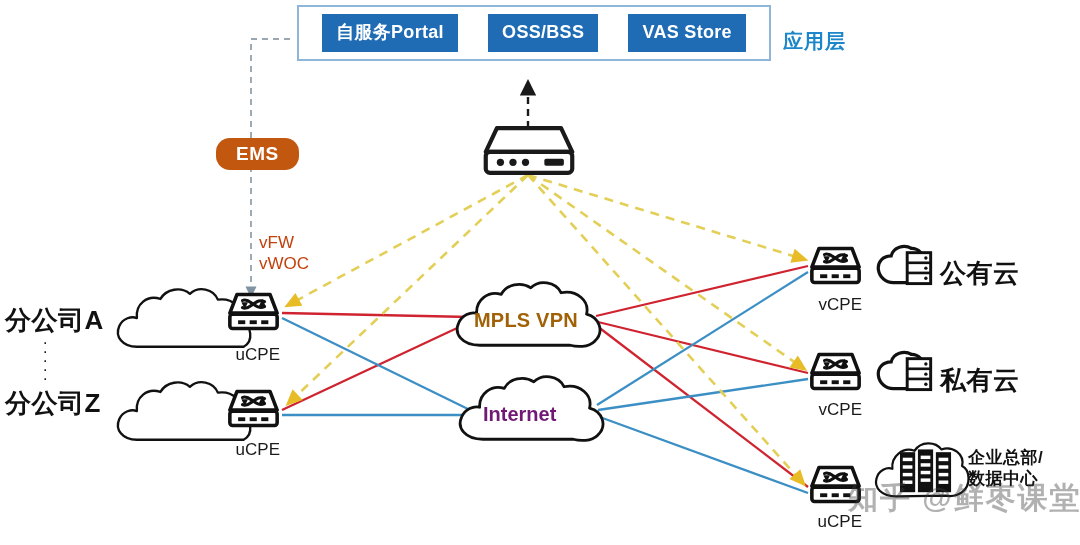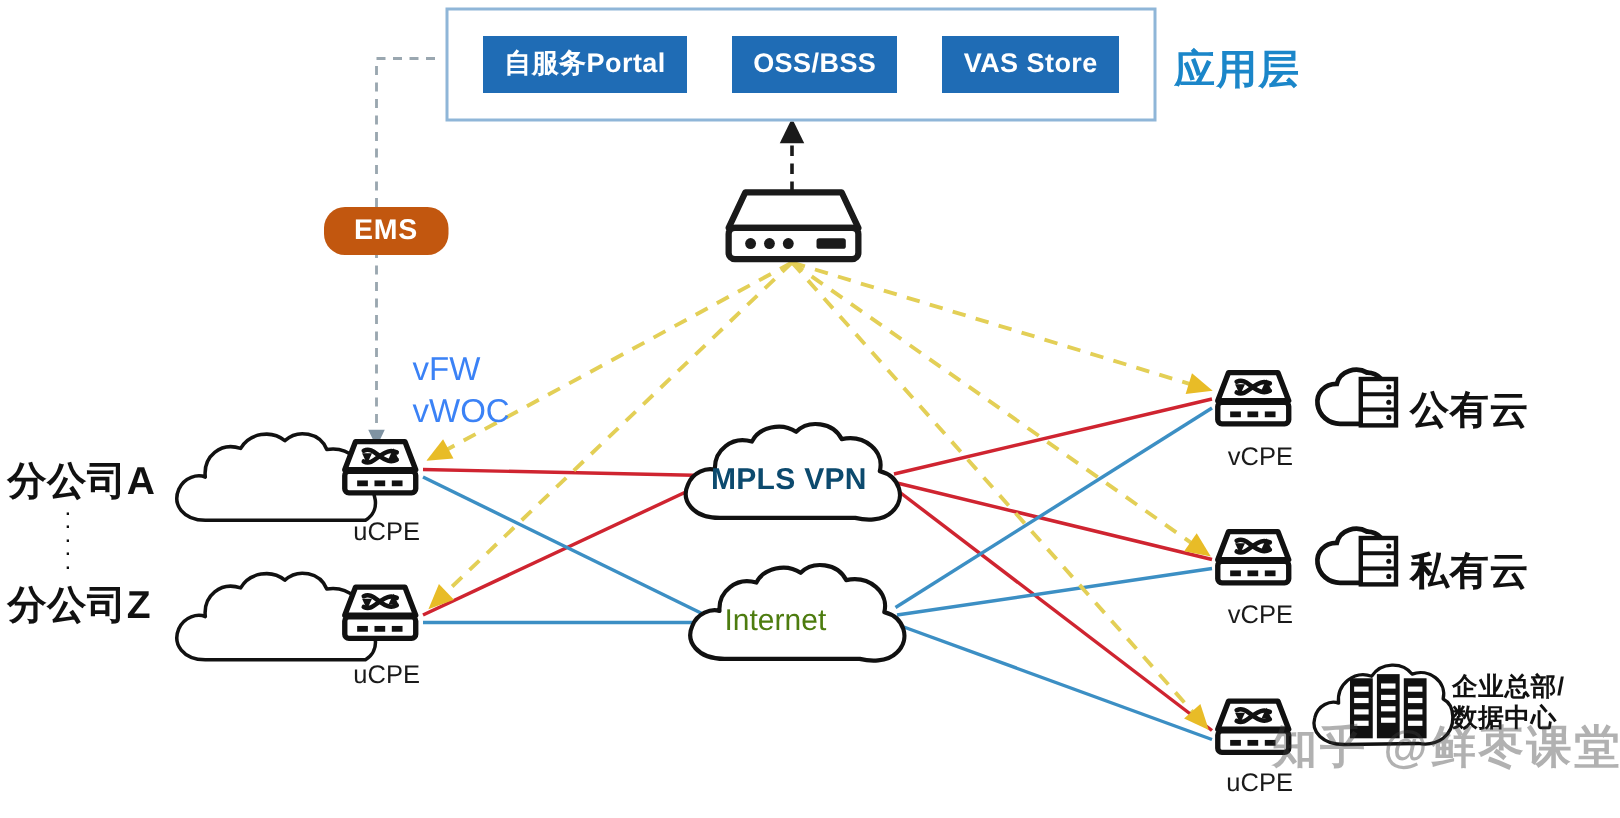--- a/index.html
+++ b/index.html
@@ -22,21 +22,21 @@
     left: 0; top: 0;
     width: 1080px;
     height: 545px;
     pointer-events: none;
   }
   .abs { position: absolute; }
 
   
   #app-layer-box {
     left: 297px; top: 5px;
-    width: 474px; height: 76px;
+    width: 474px; height: 56px;
     border: 2px solid #8fb6d8;
     background: #ffffff;
     box-sizing: border-box;
     display: flex;
     align-items: center;
     justify-content: space-around;
     padding: 0 8px;
   }
   .app-btn {
     background: #1f6cb5;
@@ -45,42 +45,41 @@
     font-size: 18px;
     letter-spacing: 0.3px;
     padding: 9px 14px;
     text-align: center;
     white-space: nowrap;
     line-height: 1.1;
   }
   #app-layer-label {
     left: 783px; top: 28px;
     color: #1b86c9;
-    font-size: 27px;
+    font-size: 20px;
     font-weight: bold;
     letter-spacing: 1px;
   }
 
   
   #ems-box {
     left: 216px; top: 138px;
     background: #c2570f;
     color: #ffffff;
     font-weight: bold;
     font-size: 19px;
     padding: 5px 20px;
     letter-spacing: 0.5px;
     border-radius: 14px;
   }
   #vnf-label {
     left: 259px; top: 232px;
-    color: #3b82f6;
-    font-size: 22px;
+    color: #c2410c;
+    font-size: 17px;
     line-height: 1.25;
-    margin-left: 16px;
   }
 
   
   .node-cap {
     font-size: 17px;
     color: #1a1a1a;
     text-align: right;
     white-space: nowrap;
   }
   .cn-label {
@@ -114,29 +113,29 @@
 
   .cap-ucpe-a  { left: 224px; top: 345px; width: 56px; }
   .cap-ucpe-z  { left: 224px; top: 440px; width: 56px; }
   .cap-vcpe-1  { left: 806px; top: 295px; width: 56px; }
   .cap-vcpe-2  { left: 806px; top: 400px; width: 56px; }
   .cap-ucpe-hq { left: 806px; top: 512px; width: 56px; }
 
   
   #mpls-label {
     left: 474px; top: 309px;
-    color: #0c4a6e;
+    color: #a16207;
     font-weight: bold;
     font-size: 20px;
     letter-spacing: 0.2px;
   }
   #internet-label {
     left: 483px; top: 403px;
-    color: #4d7c0f;
-    font-weight: normal;
+    color: #701a75;
+    font-weight: bold;
     font-size: 20px;
   }
 
   
   #watermark {
     left: 848px; top: 478px;
     font-size: 30px;
     font-weight: bold;
     color: rgba(60,60,60,0.40);
     letter-spacing: 2px;

